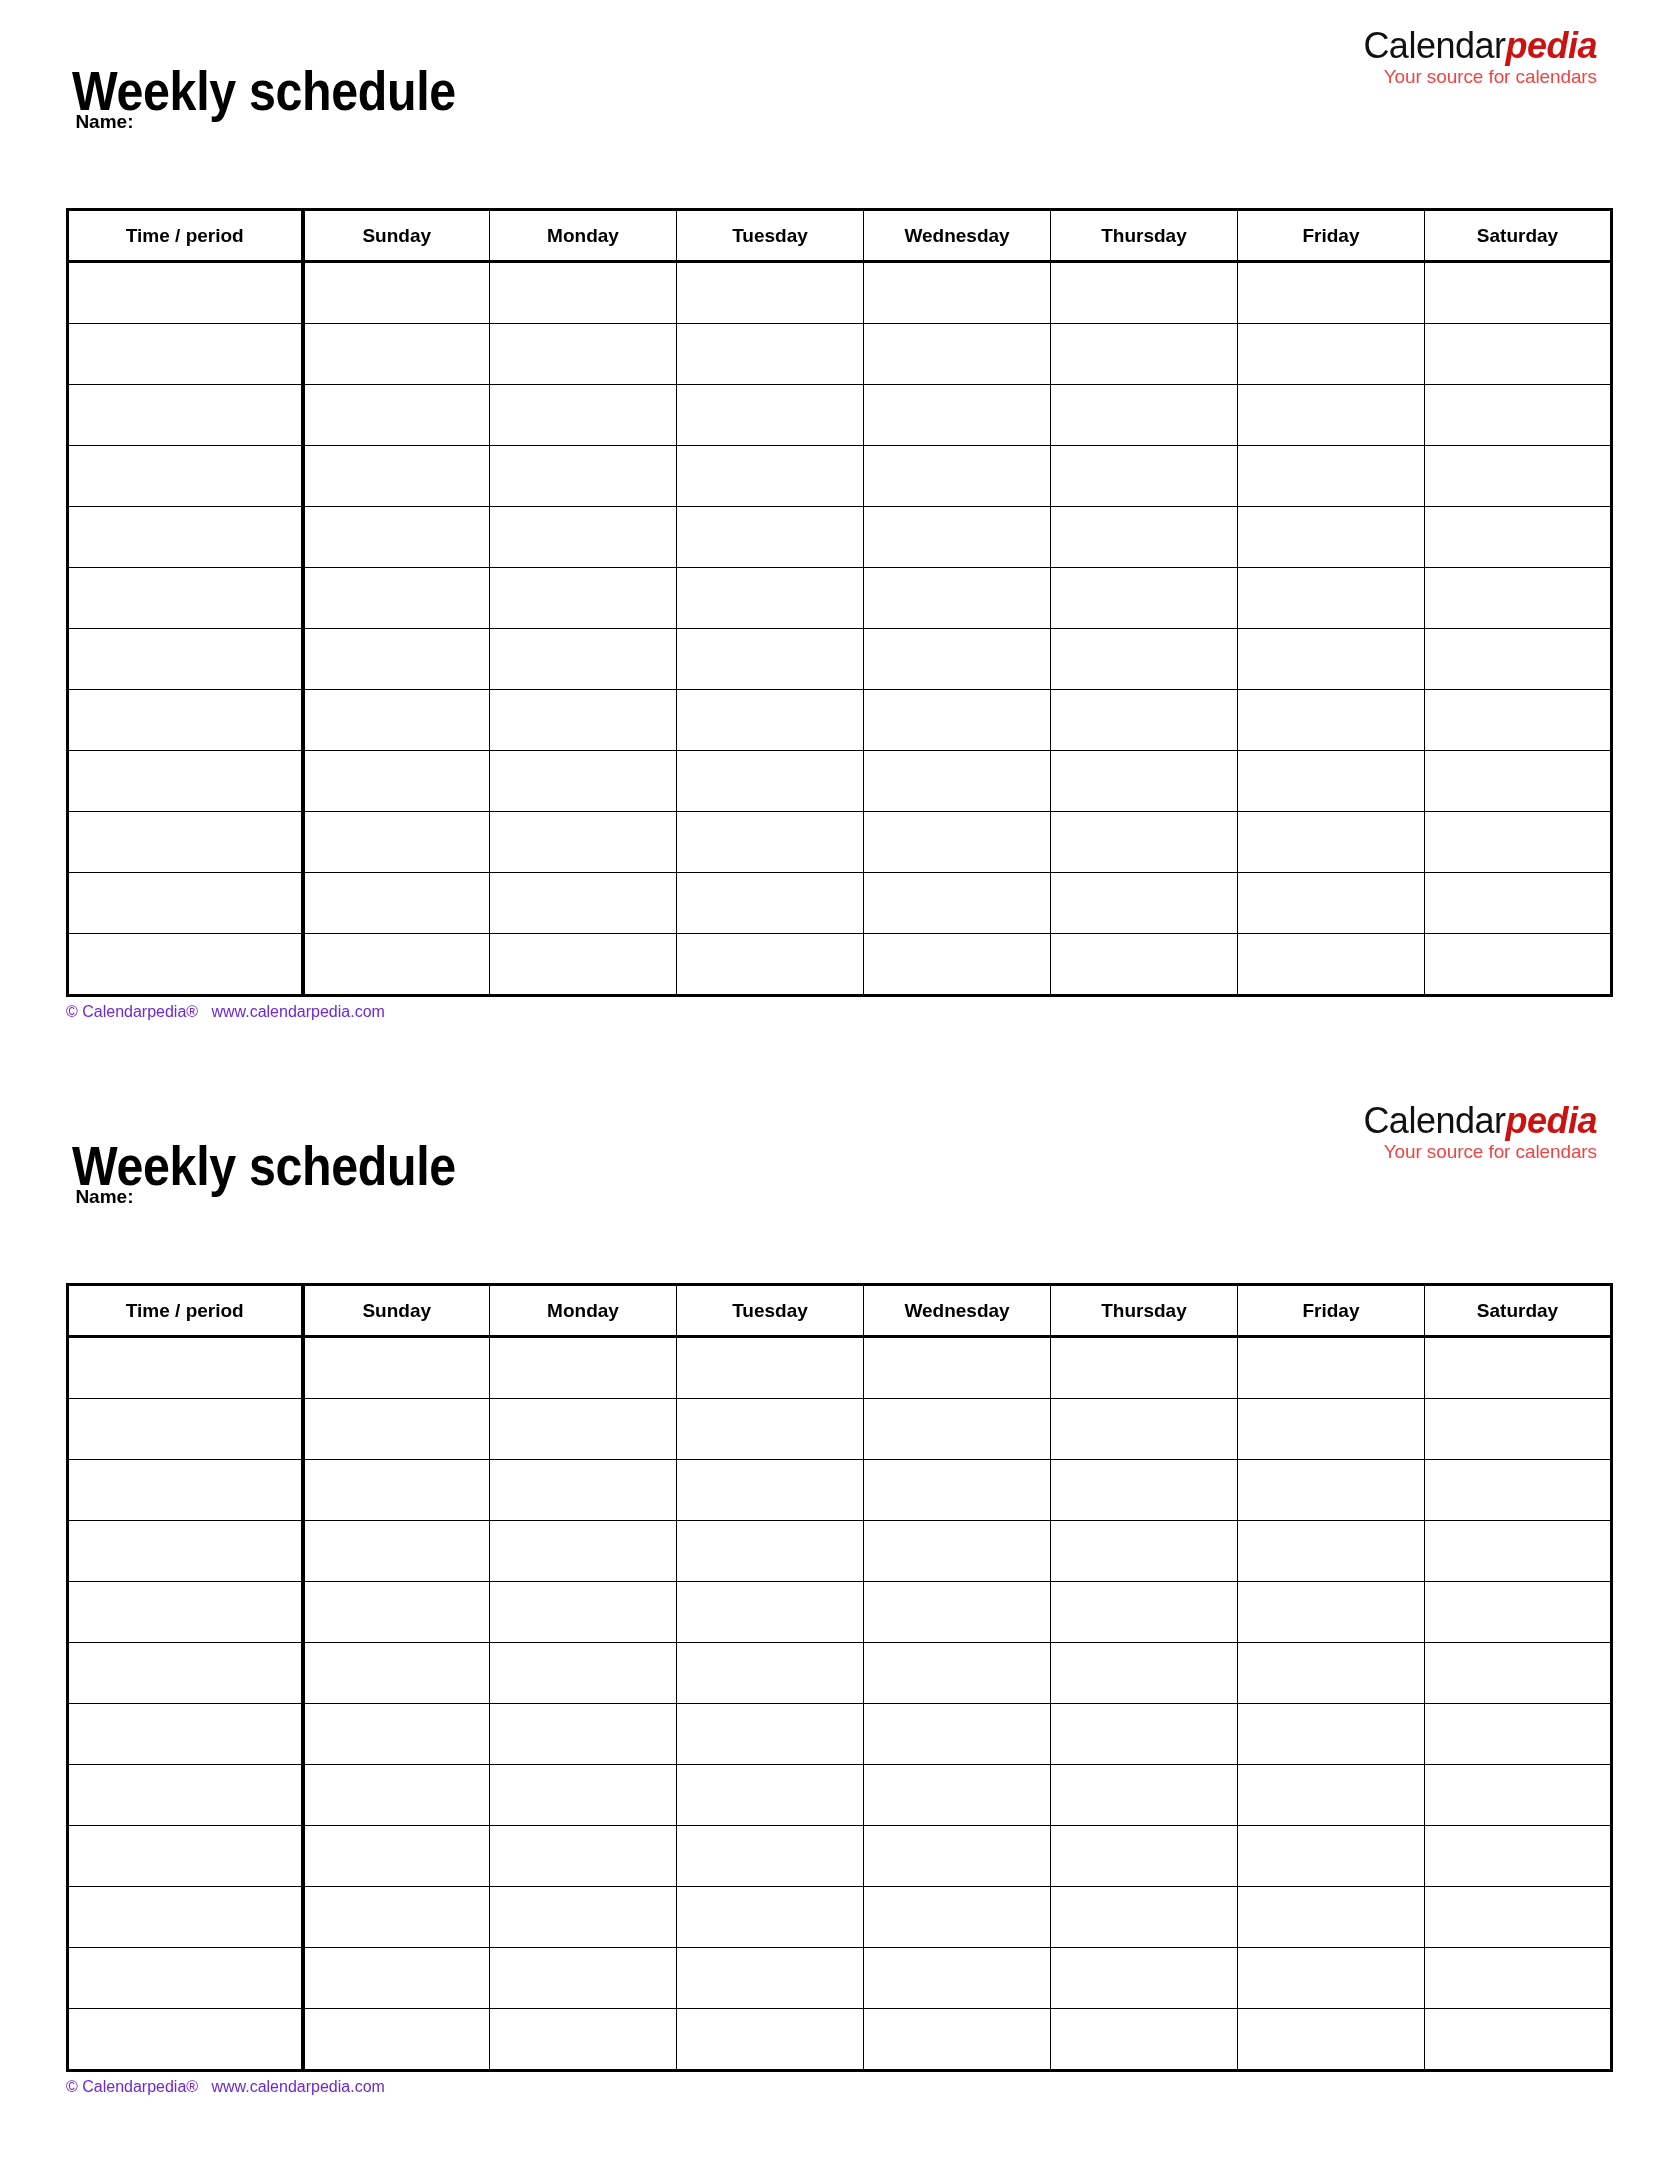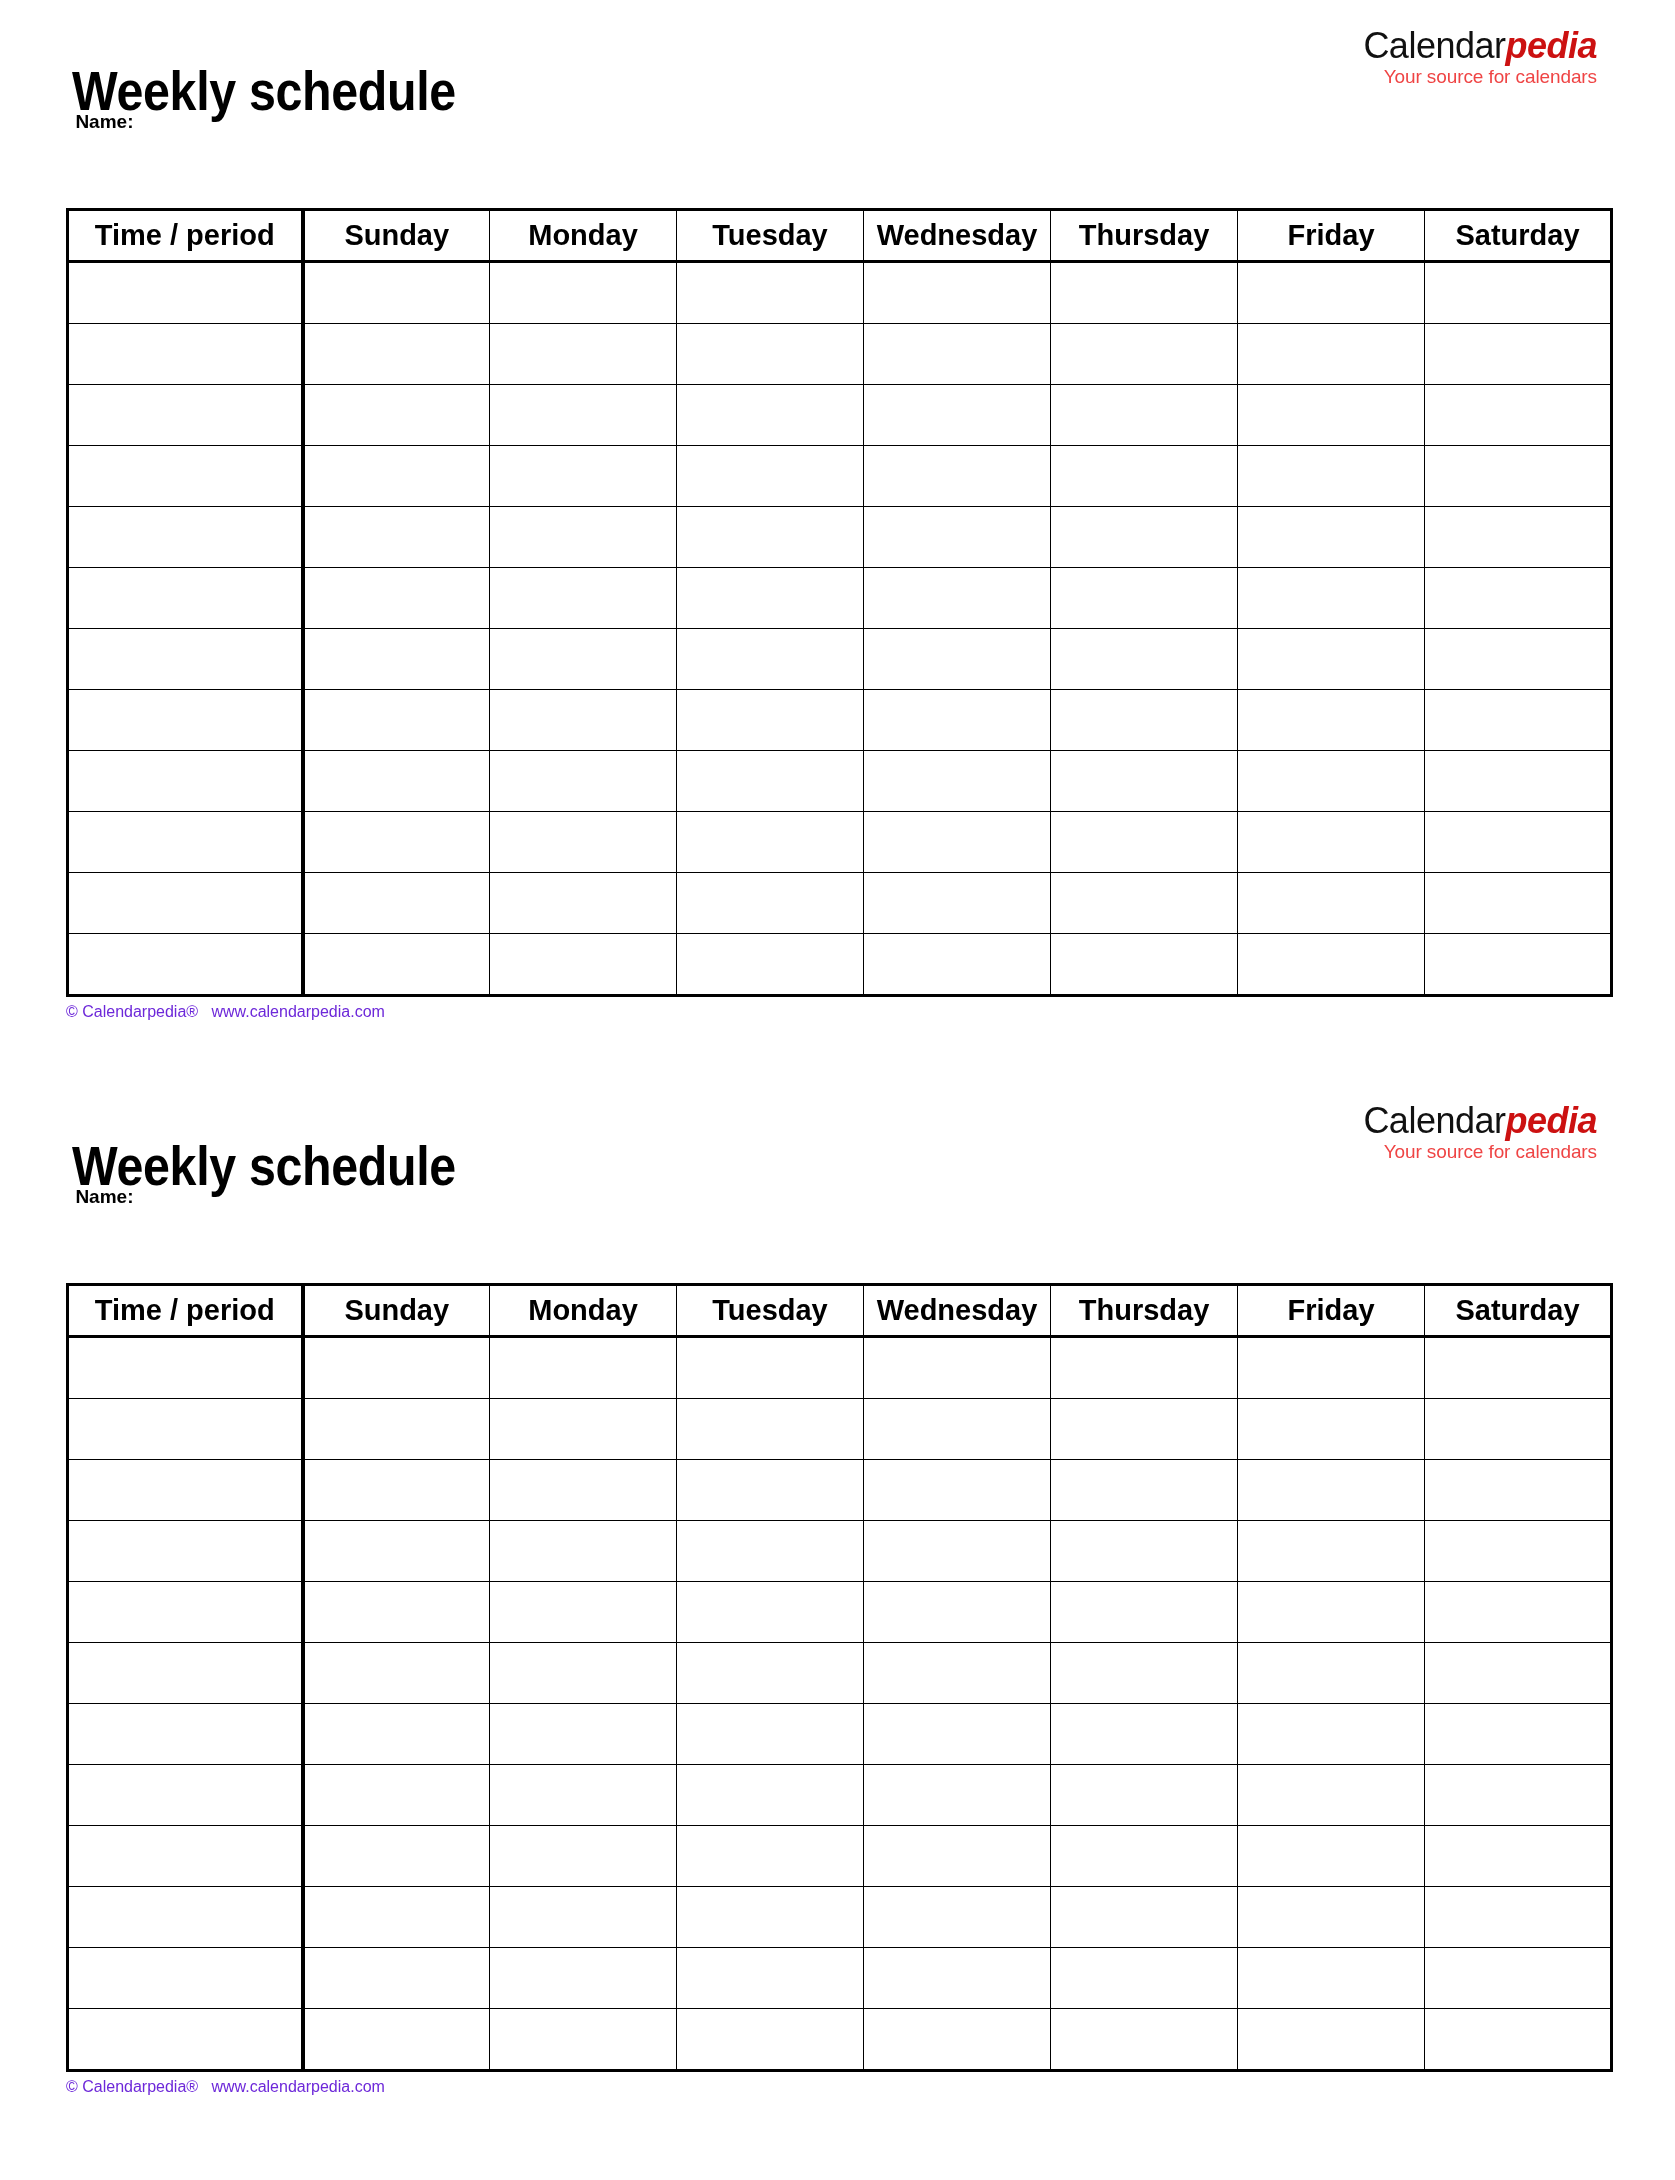--- a/index.html
+++ b/index.html
@@ -120,21 +120,21 @@
 
   
   table.sched {
     border: 3.4px solid #000000;
   }
 
   table.sched th {
     height: 49px;
     font-family: "Liberation Sans Narrow", "Liberation Sans", sans-serif;
     font-weight: bold;
-    font-size: 29px;
+    font-size: 19px;
     line-height: 25.6px;
     text-align: center;
     vertical-align: middle;
     white-space: nowrap;
     border-bottom: 3.4px solid #000000;
   }
   table.sched thead tr th:first-child {
     border-right: 4.3px solid #000000;
   }
   table.sched tbody tr td:first-child {

